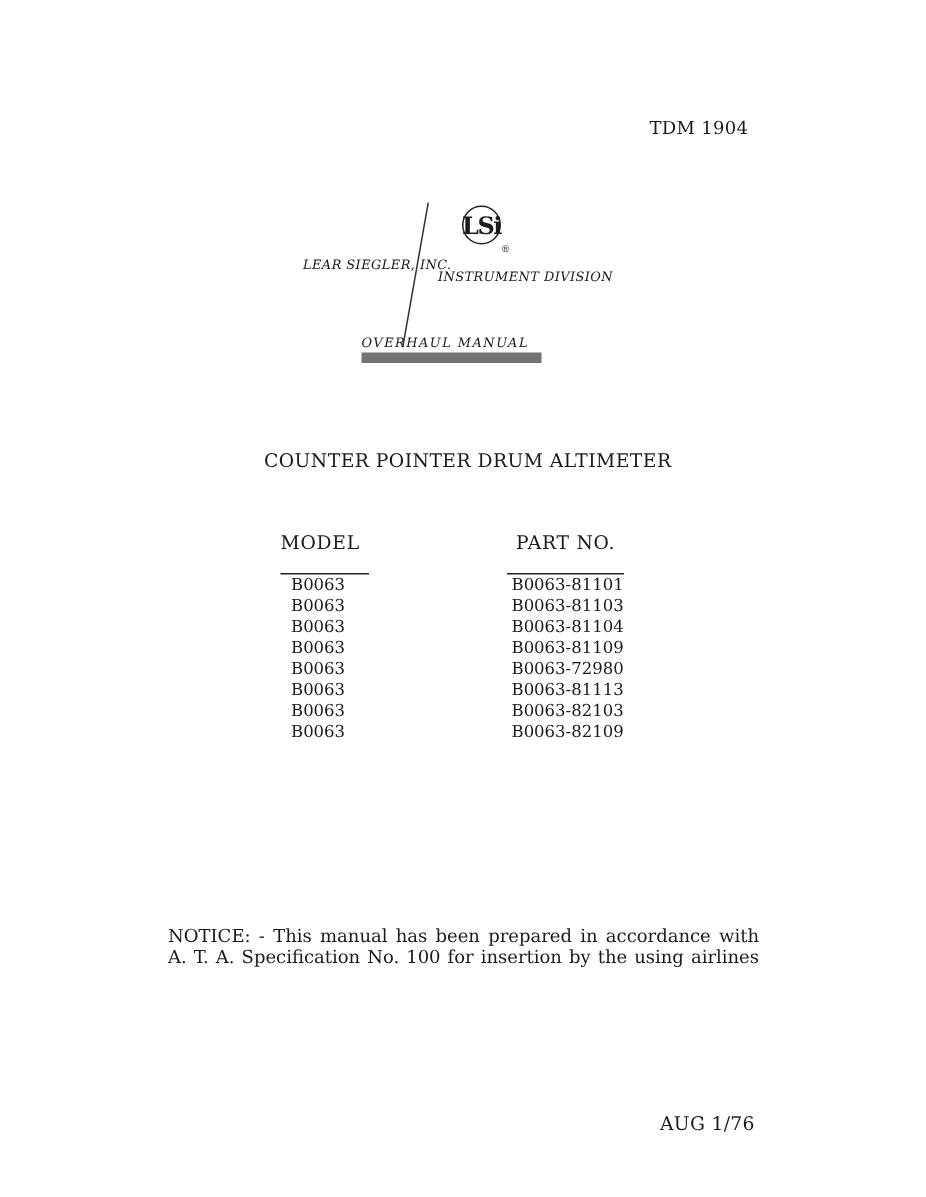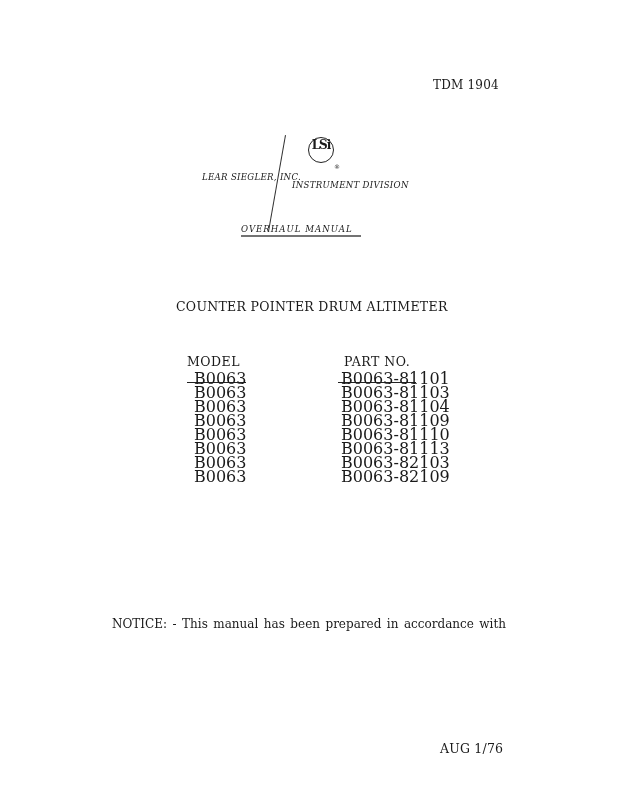--- a/index.html
+++ b/index.html
@@ -5,31 +5,31 @@
     html, body { margin: 0; padding: 0; }
     body {
       width: 617px; height: 798px; background: #ffffff; position: relative; overflow: hidden;
       font-family: "DejaVu Serif", "Liberation Serif", serif; color: #1a1a1a;
     }
     .abs { position: absolute; white-space: nowrap; }
     .doc-id { left: 433px; top: 78px; font-size: 12px; letter-spacing: 0.2px; }
     .company { left: 202px; top: 172px; font-size: 8.6px; font-style: italic; letter-spacing: 0.3px; }
     .division { left: 292px; top: 180px; font-size: 8.6px; font-style: italic; letter-spacing: 0.3px; }
     .manual-type { left: 241px; top: 224px; font-size: 8.6px; font-style: italic; letter-spacing: 1px;
-      border-bottom: 2px solid #737373; padding-bottom: 1px; padding-right: 8px; }
+      border-bottom: 7px solid #737373; padding-bottom: 1px; padding-right: 8px; }
     .slash { left: 285px; top: 135px; width: 1px; height: 98px; background: #333;
       transform: rotate(10deg); transform-origin: top left; }
     .logo { left: 308px; top: 137px; width: 24px; height: 24px; border: 1.5px solid #222; border-radius: 50%;
-      font-size: 12px; font-weight: bold; display: flex; justify-content: center; letter-spacing: -1px; }
+      font-size: 16px; font-weight: bold; display: flex; align-items: center; justify-content: center; letter-spacing: -1px; }
     .logo-reg { left: 334px; top: 163px; font-size: 6px; }
     .title { left: 176px; top: 299px; font-size: 12.5px; letter-spacing: 0.3px; }
     .col-head { top: 354px; font-size: 12.5px; letter-spacing: 0.5px; border-bottom: 1px solid #222; padding-bottom: 13px; }
     .col-model { left: 187px; padding-right: 6px; }
     .col-part { left: 338px; padding-left: 6px; padding-right: 6px; }
-    .rows { top: 372px; font-size: 16px; line-height: 14px; }
+    .rows { top: 383px; font-size: 11px; line-height: 14px; }
     .rows-model { left: 194px; }
     .rows-part { left: 341px; }
     .notice { left: 112px; top: 617px; width: 394px; font-size: 12px; line-height: 14.2px; text-align: justify; white-space: normal; }
     .notice p { margin: 0; text-align-last: justify; }
     .notice p.last { text-align-last: left; }
     .date { left: 440px; top: 741px; font-size: 12.5px; letter-spacing: 0.2px; }
   </style>
 </head>
 <body>
 
@@ -57,23 +57,24 @@
   <div>B0063</div>
   <div>B0063</div>
   <div>B0063</div>
   <div>B0063</div>
 </div>
 <div class="abs rows rows-part">
   <div>B0063-81101</div>
   <div>B0063-81103</div>
   <div>B0063-81104</div>
   <div>B0063-81109</div>
-  <div>B0063-81110</div>
+  <div>B0063-72980</div>
   <div>B0063-81113</div>
   <div>B0063-82103</div>
   <div>B0063-82109</div>
 </div>
 
 <div class="abs notice">
   <p>NOTICE:  -  This manual has been prepared in accordance with</p>
+  <p>A. T. A. Specification No. 100 for insertion by the using airlines</p>
 </div>
 
 <div class="abs date">AUG 1/76</div>
 
 </body></html>

